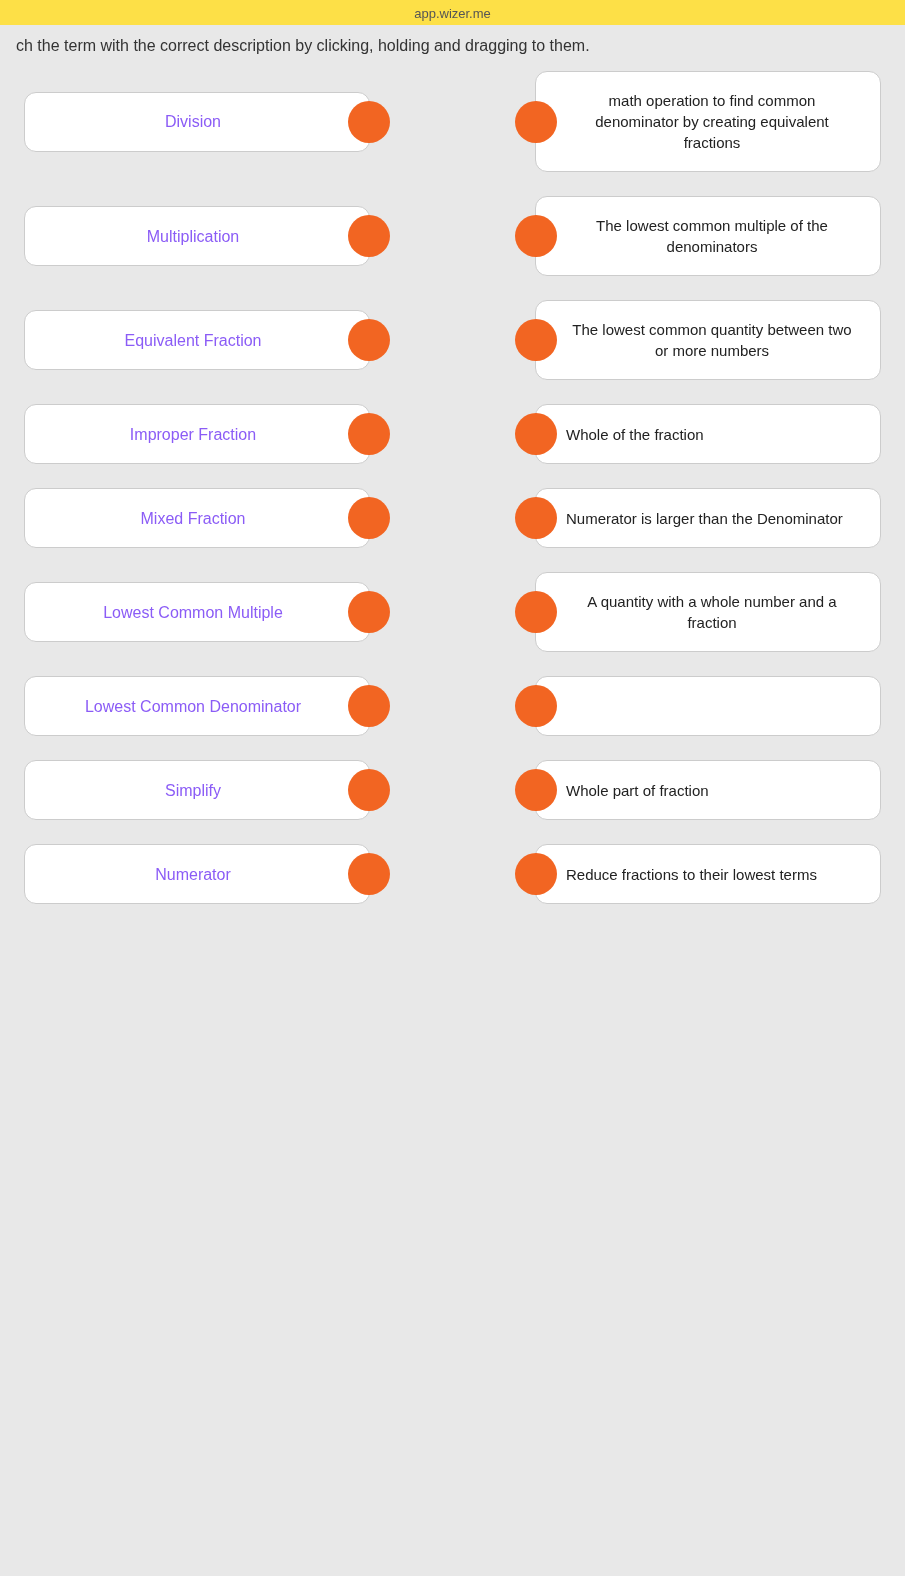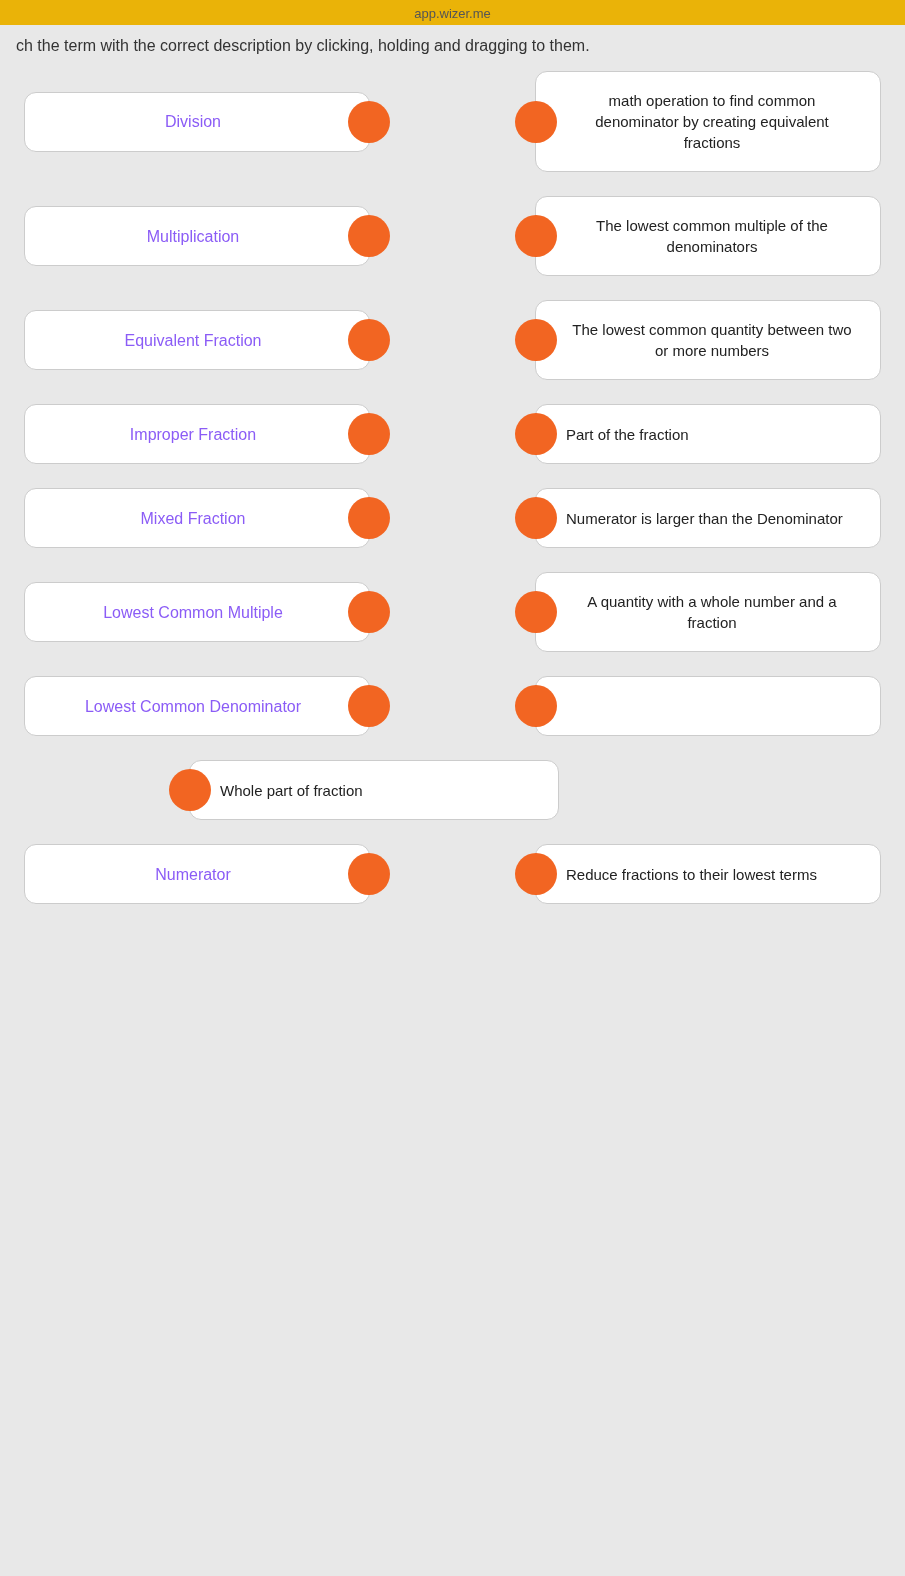--- a/index.html
+++ b/index.html
@@ -9,21 +9,21 @@
       width: 905px;
       min-height: 1576px;
       position: relative;
       overflow-x: hidden;
     }
     .top-bar {
       text-align: center;
       font-size: 13px;
       color: #555;
       padding: 6px 0 4px 0;
-      background: #eab308;
+      background: #fde047;
     }
     .header-text {
       font-size: 16px;
       color: #333;
       padding: 10px 16px 4px 16px;
       line-height: 1.4;
     }
     .term-box {
       background: #fff;
       border: 1.5px solid #ccc;
@@ -169,21 +169,21 @@
       <div class="left-cell">
         <div class="term-box" style="padding-right: 30px;">
           <span class="term-label">Improper Fraction</span>
           <div class="dot dot-left"></div>
         </div>
       </div>
       <div class="spacer"></div>
       <div class="right-cell">
         <div class="desc-box" style="padding-left: 30px;">
           <div class="dot dot-right"></div>
-          <span class="desc-label">Part of the fraction</span>
+          <span class="desc-label">Whole of the fraction</span>
         </div>
       </div>
     </div>
     <div class="pair-row">
       <div class="left-cell">
         <div class="term-box" style="padding-right: 30px;">
           <span class="term-label">Mixed Fraction</span>
           <div class="dot dot-left"></div>
         </div>
       </div>
@@ -218,20 +218,26 @@
         </div>
       </div>
       <div class="spacer"></div>
       <div class="right-cell">
         <div class="desc-box" style="padding-left: 30px;">
           <div class="dot dot-right"></div>
         </div>
       </div>
     </div>
     <div class="pair-row">
+      <div class="left-cell">
+        <div class="term-box" style="padding-right: 30px;">
+          <span class="term-label">Simplify</span>
+          <div class="dot dot-left"></div>
+        </div>
+      </div>
       <div class="spacer"></div>
       <div class="right-cell">
         <div class="desc-box" style="padding-left: 30px;">
           <div class="dot dot-right"></div>
           <span class="desc-label">Whole part of fraction</span>
         </div>
       </div>
     </div>
     <div class="pair-row">
       <div class="left-cell">

